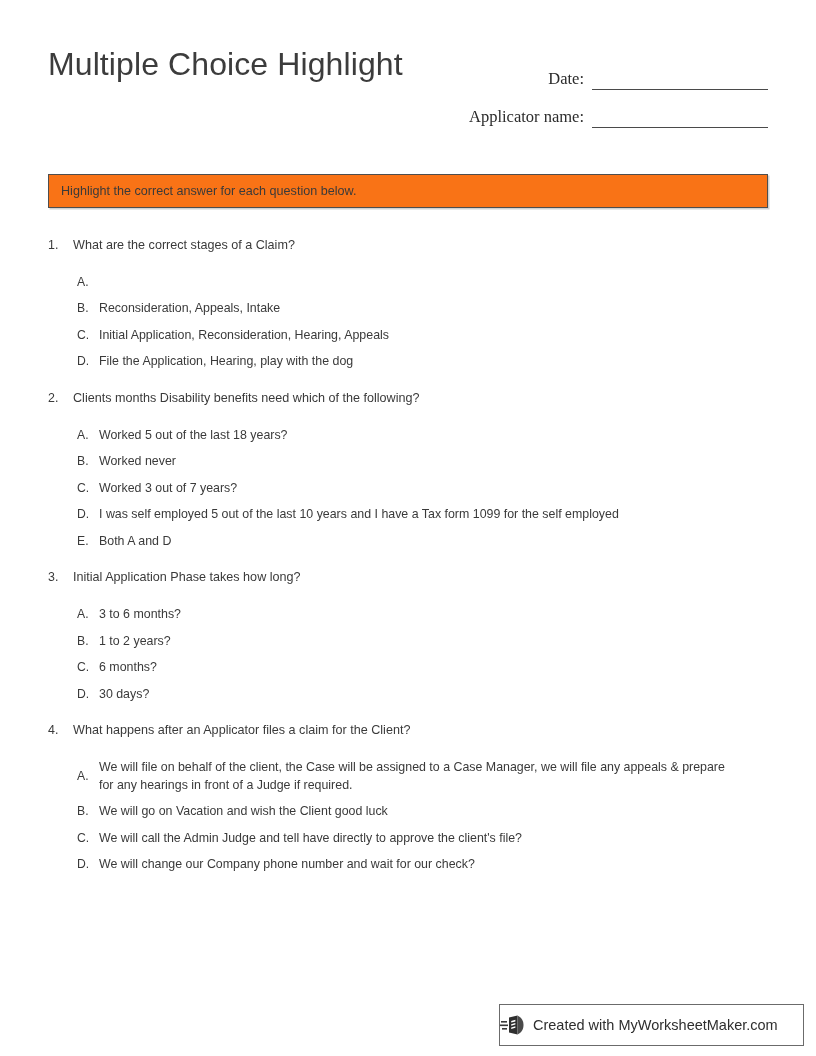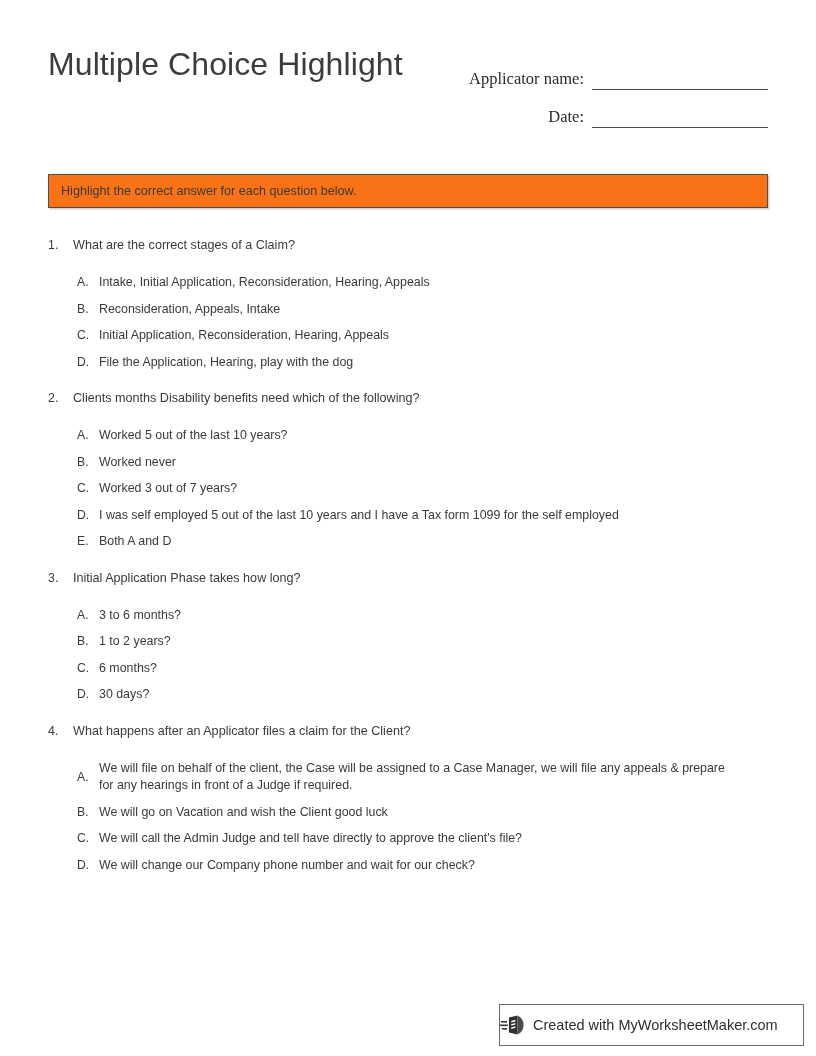--- a/index.html
+++ b/index.html
@@ -171,45 +171,44 @@
 </head>
 <body>
 
 <div class="page">
 
   <div class="header">
     <div class="doc-title">Multiple Choice Highlight</div>
 
     <div class="meta-fields">
       <div class="meta-row">
+        <span class="meta-label">Date:</span>
+        <span class="meta-line"></span>
+      </div>
+      <div class="meta-row">
         <span class="meta-label">Applicator name:</span>
-        <span class="meta-line"></span>
-      </div>
-      <div class="meta-row">
-        <span class="meta-label">Date:</span>
         <span class="meta-line"></span>
       </div>
     </div>
   </div>
 
   <div class="instruction-box">
     <span class="instruction-text">Highlight the correct answer for each question below.</span>
   </div>
 
   <div class="questions">
 
     <div class="question-block">
       <div class="question-row">
         <span class="q-number">1.</span>
         <span class="q-text">What are the correct stages of a Claim?</span>
       </div>
       <div class="options">
         <div class="option-row">
           <span class="opt-letter">A.</span>
-          <span class="opt-text">Intake, Initial Application, Reconsideration, Hearing, Appeals</span>
         </div>
         <div class="option-row">
           <span class="opt-letter">B.</span>
           <span class="opt-text">Reconsideration, Appeals, Intake</span>
         </div>
         <div class="option-row">
           <span class="opt-letter">C.</span>
           <span class="opt-text">Initial Application, Reconsideration, Hearing, Appeals</span>
         </div>
         <div class="option-row">
@@ -220,21 +219,21 @@
     </div>
 
     <div class="question-block">
       <div class="question-row">
         <span class="q-number">2.</span>
         <span class="q-text">Clients months Disability benefits need which of the following?</span>
       </div>
       <div class="options">
         <div class="option-row">
           <span class="opt-letter">A.</span>
-          <span class="opt-text">Worked 5 out of the last 10 years?</span>
+          <span class="opt-text">Worked 5 out of the last 18 years?</span>
         </div>
         <div class="option-row">
           <span class="opt-letter">B.</span>
           <span class="opt-text">Worked never</span>
         </div>
         <div class="option-row">
           <span class="opt-letter">C.</span>
           <span class="opt-text">Worked 3 out of 7 years?</span>
         </div>
         <div class="option-row">

